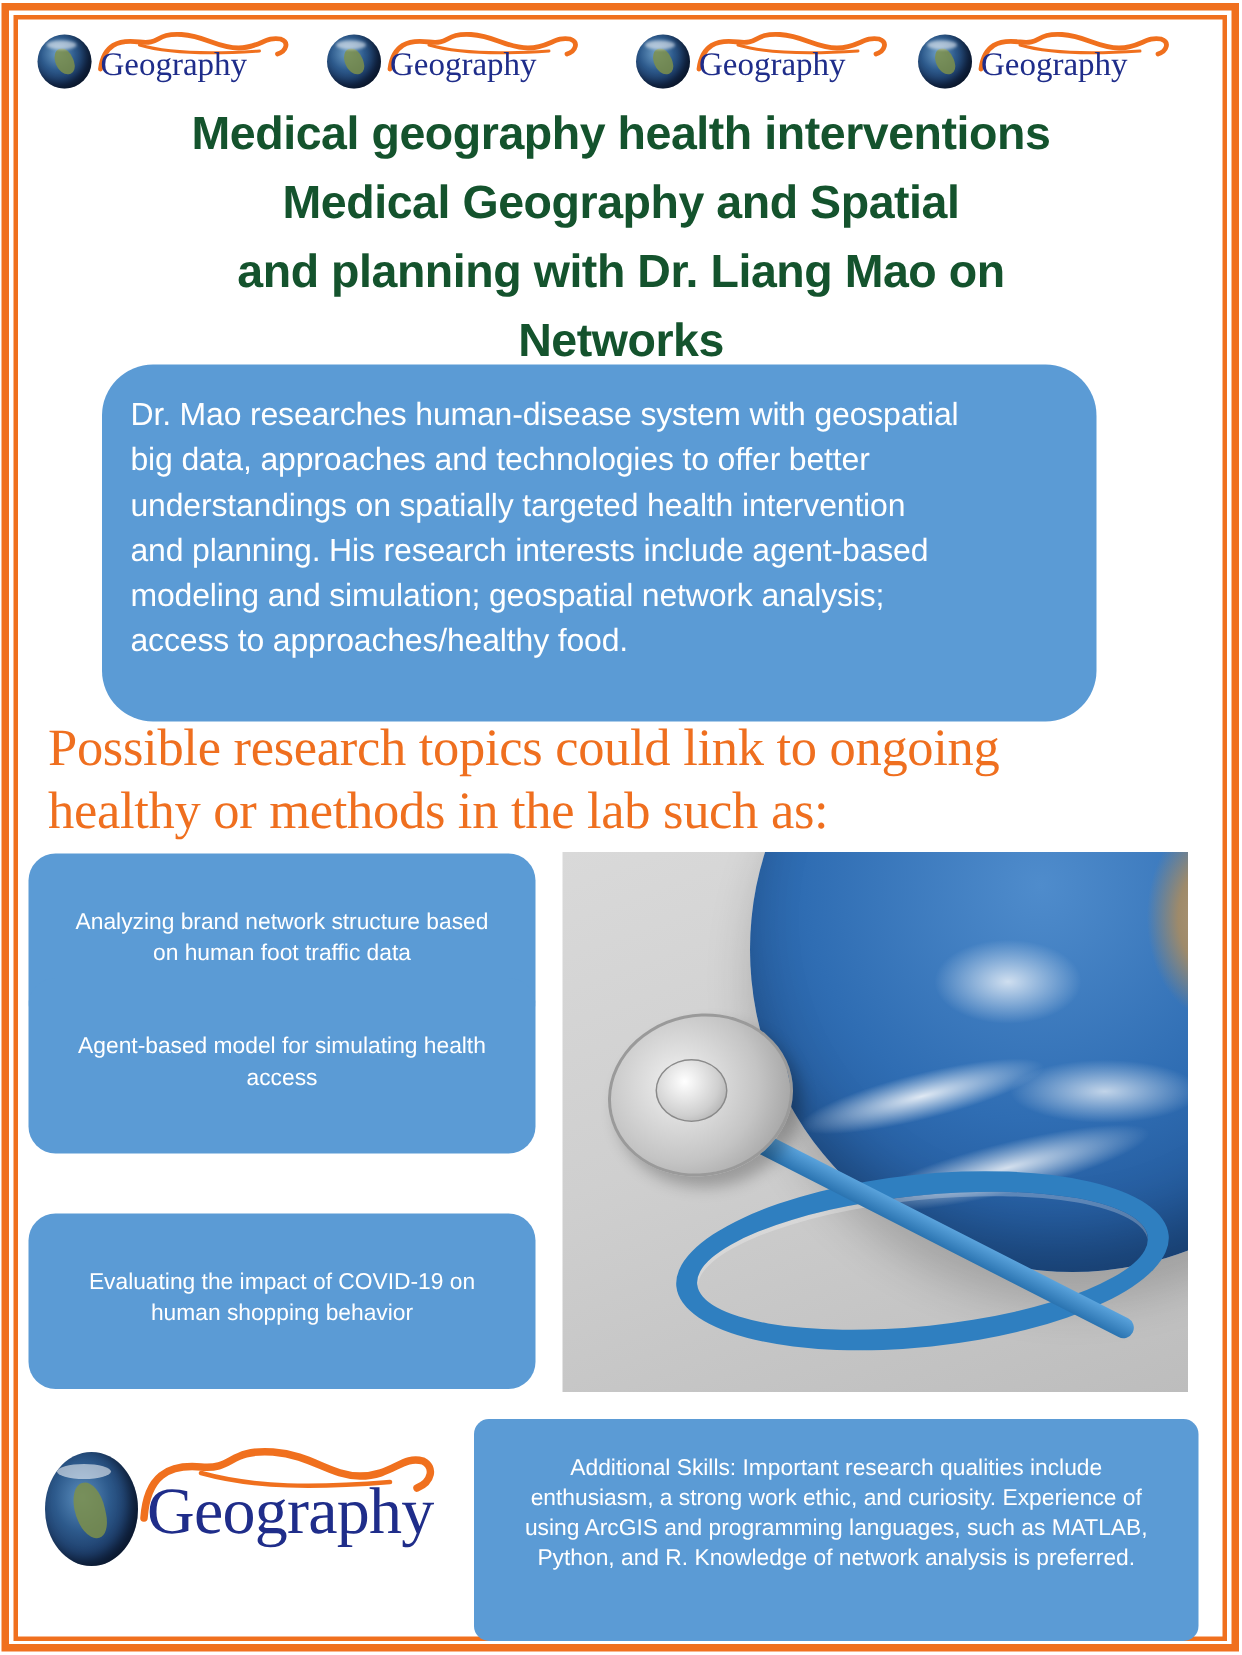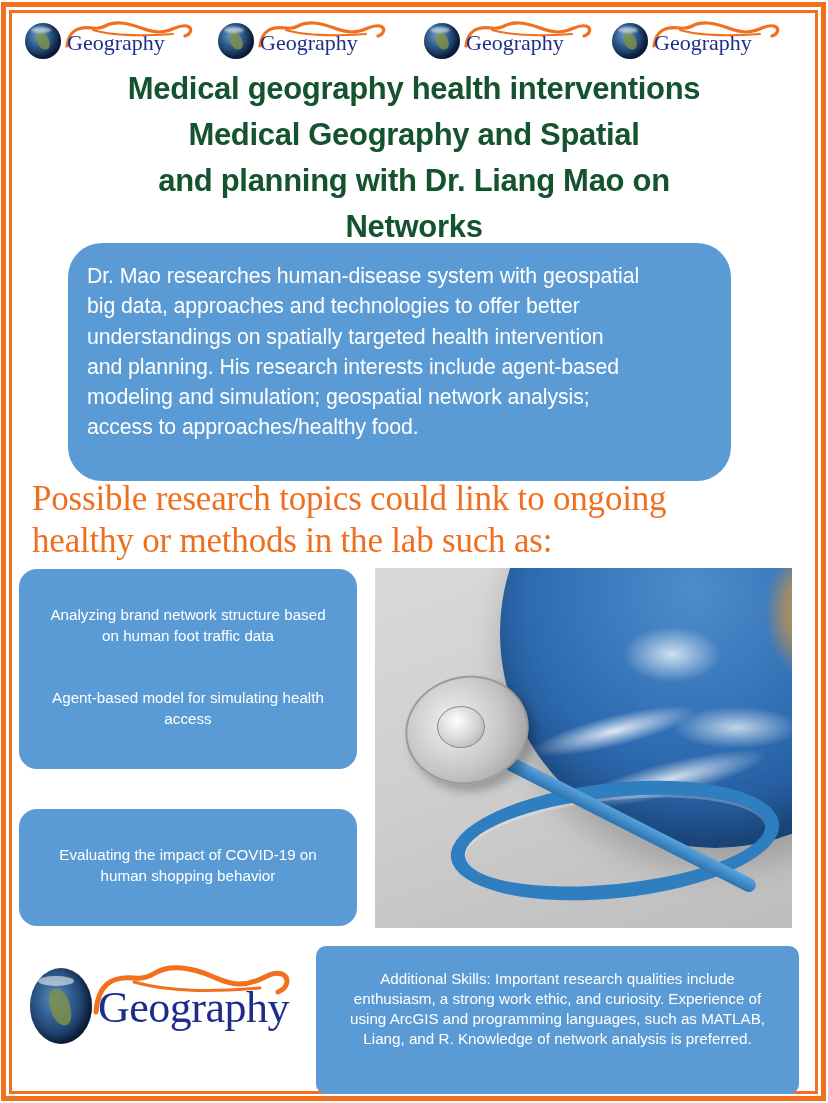--- a/index.html
+++ b/index.html
@@ -250,14 +250,14 @@
     <path d="M44 20 C80 30,120 30,170 26" fill="none" stroke="#f0701e" stroke-width="3" stroke-linecap="round"></path>
   </svg>
   <div class="globe"></div>
   <span class="wordmark">Geography</span>
 </div>
 
 <div class="skills">
   <div>Additional Skills: Important research qualities include</div>
   <div>enthusiasm, a strong work ethic, and curiosity. Experience of</div>
   <div>using ArcGIS and programming languages, such as MATLAB,</div>
-  <div>Liang, and R. Knowledge of network analysis is preferred.</div>
+  <div>Python, and R. Knowledge of network analysis is preferred.</div>
 </div>
 
 </body></html>

